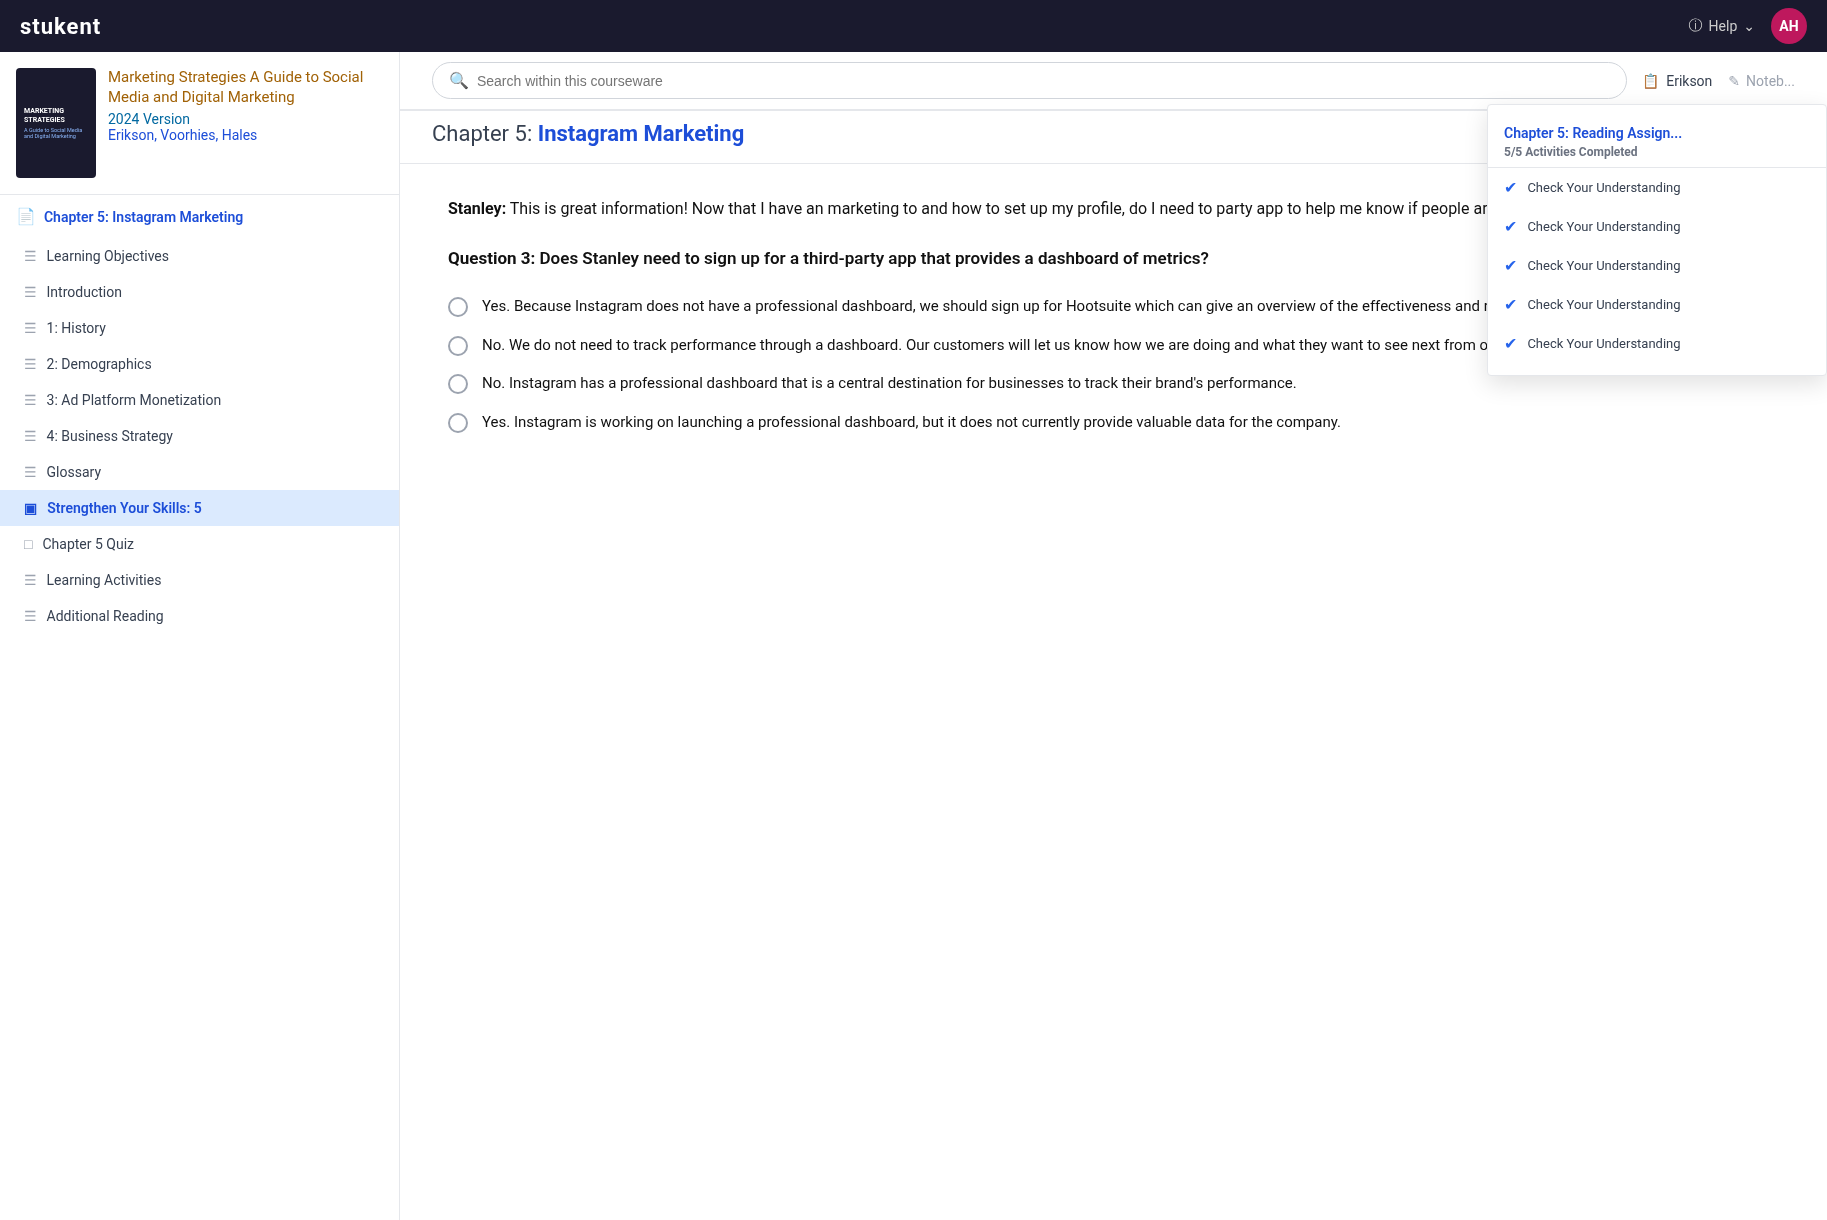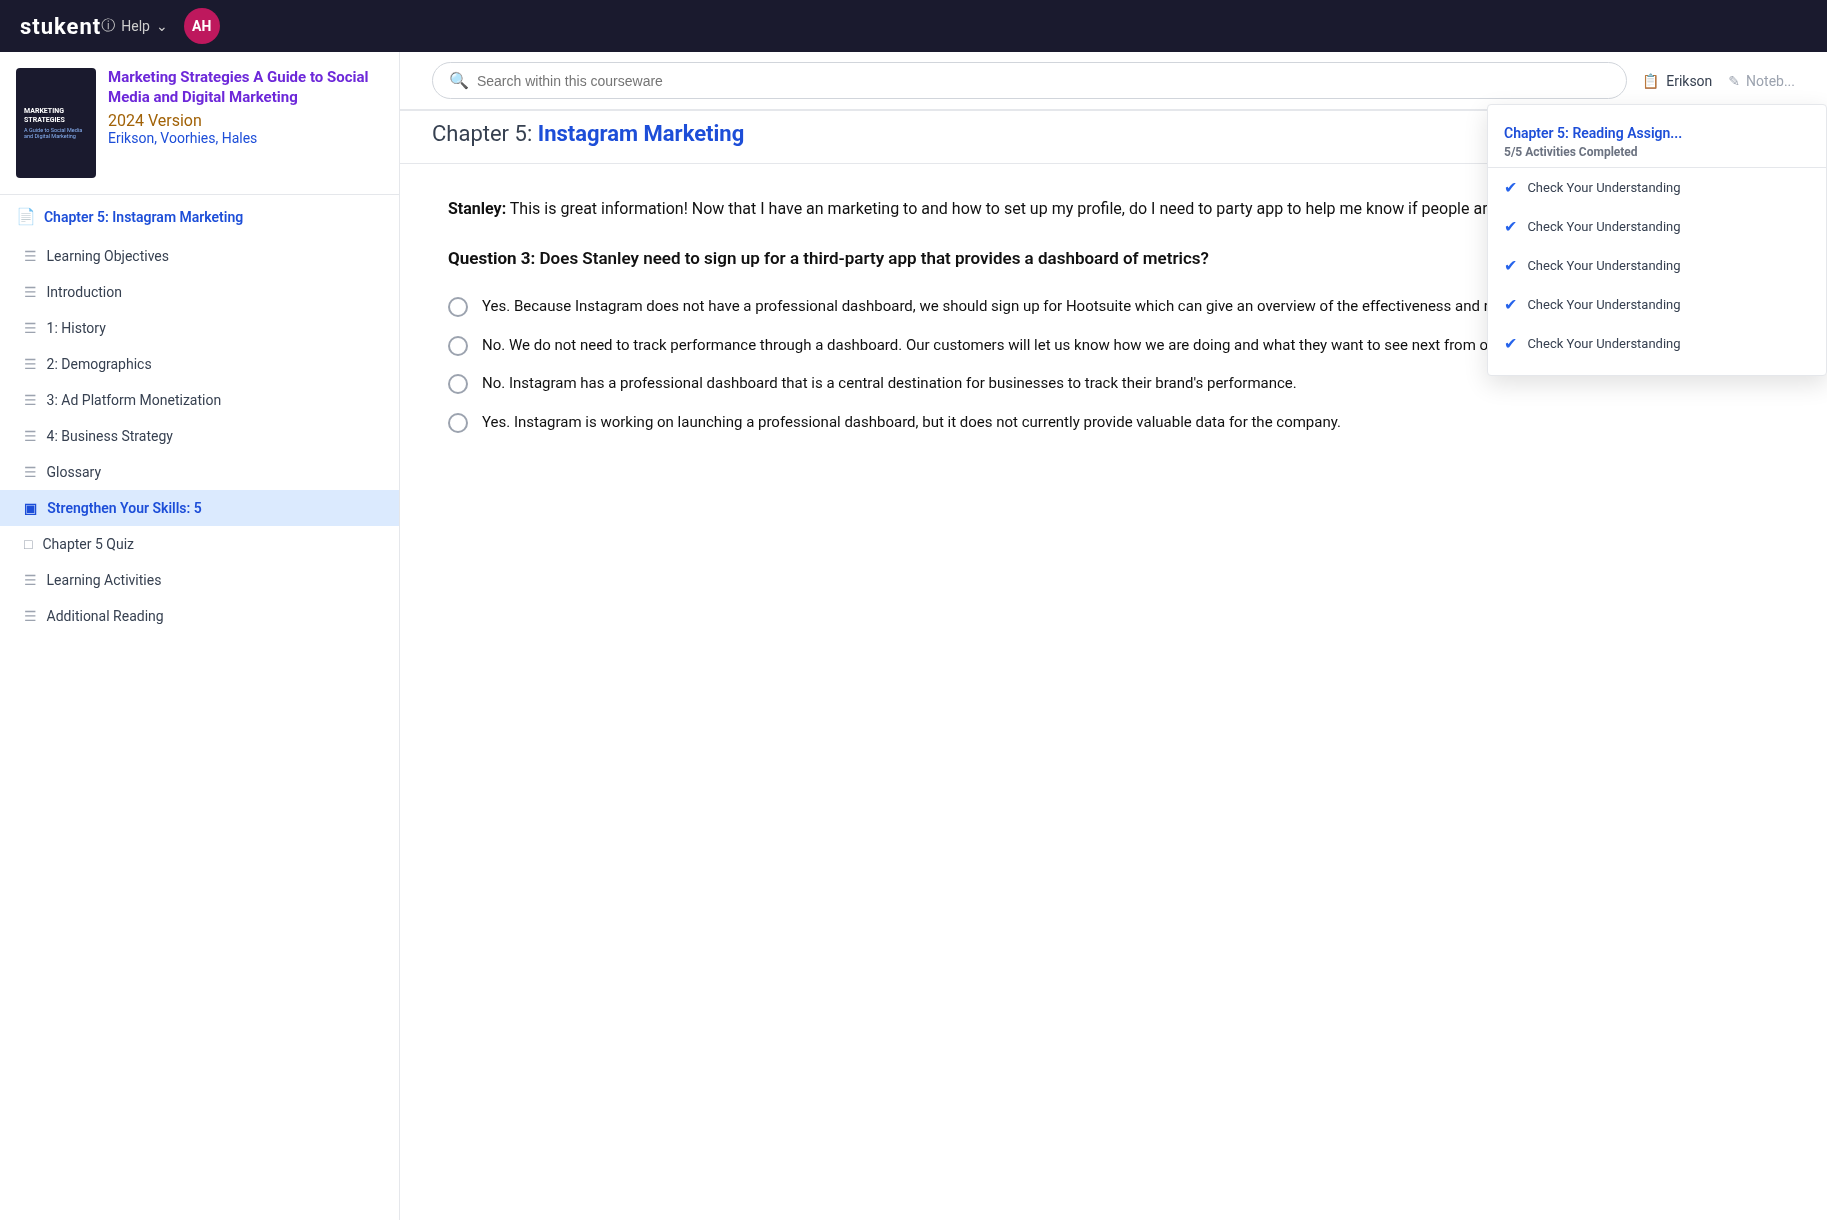--- a/index.html
+++ b/index.html
@@ -1,40 +1,40 @@
 <!DOCTYPE html>
 <html><head>
   <meta charset="utf-8">
   <style>
     * { box-sizing: border-box; margin: 0; padding: 0; }
     body { font-family: -apple-system, BlinkMacSystemFont, 'Segoe UI', Roboto, sans-serif; background: #fff; overflow: hidden; }
 
     
     .top-nav {
-      display: flex; align-items: center; 
+      display: flex; align-items: center; justify-content: space-between;
       background: #1a1a2e; height: 52px; padding: 0 20px; position: fixed; top: 0; left: 0; right: 0; z-index: 100;
     }
     .logo { color: #fff; font-size: 22px; font-weight: 700; letter-spacing: 1px; }
     .nav-right { display: flex; align-items: center; gap: 16px; }
     .help-btn { display: flex; align-items: center; gap: 6px; color: #ccc; font-size: 14px; cursor: pointer; }
     .avatar { width: 36px; height: 36px; border-radius: 50%; background: #be185d; color: #fff; display: flex; align-items: center; justify-content: center; font-weight: 700; font-size: 14px; }
 
     
     .layout { display: flex; margin-top: 52px; height: calc(1220px - 52px); }
 
     
     .sidebar { width: 400px; min-width: 400px; background: #fff; border-right: 1px solid #e5e7eb; overflow-y: auto; padding: 16px 0; }
     .book-header { display: flex; gap: 12px; padding: 0 16px 16px; border-bottom: 1px solid #e5e7eb; }
     .book-cover { width: 80px; height: 110px; background: #1a1a2e; border-radius: 4px; display: flex; align-items: center; justify-content: center; flex-shrink: 0; }
     .book-cover-inner { text-align: left; padding: 8px; }
     .book-cover-title { color: #fff; font-size: 7px; font-weight: 700; line-height: 1.3; }
     .book-cover-sub { color: #8ab4f8; font-size: 5.5px; margin-top: 2px; }
     .book-info { flex: 1; }
-    .book-title { color: #6d28d9; font-size: 15px; font-weight: 700; line-height: 1.3; }
-    .book-year { color: #a16207; font-size: 16px; margin-top: 4px; }
+    .book-title { color: #a16207; font-size: 15px; font-weight: 400; line-height: 1.3; }
+    .book-year { color: #0369a1; font-size: 14px; margin-top: 4px; }
     .book-authors { color: #1d4ed8; font-size: 14px; }
 
     .chapter-header { padding: 12px 16px; display: flex; align-items: center; gap: 8px; cursor: pointer; }
     .chapter-icon { color: #1d4ed8; font-size: 16px; }
     .chapter-title { color: #1d4ed8; font-weight: 600; font-size: 14px; }
 
     .nav-item { display: flex; align-items: center; gap: 10px; padding: 10px 24px; cursor: pointer; color: #374151; font-size: 14px; }
     .nav-item.active { background: #dbeafe; color: #1d4ed8; font-weight: 600; }
     .nav-item-icon { font-size: 14px; color: #9ca3af; flex-shrink: 0; }
     .nav-item.active .nav-item-icon { color: #1d4ed8; }

